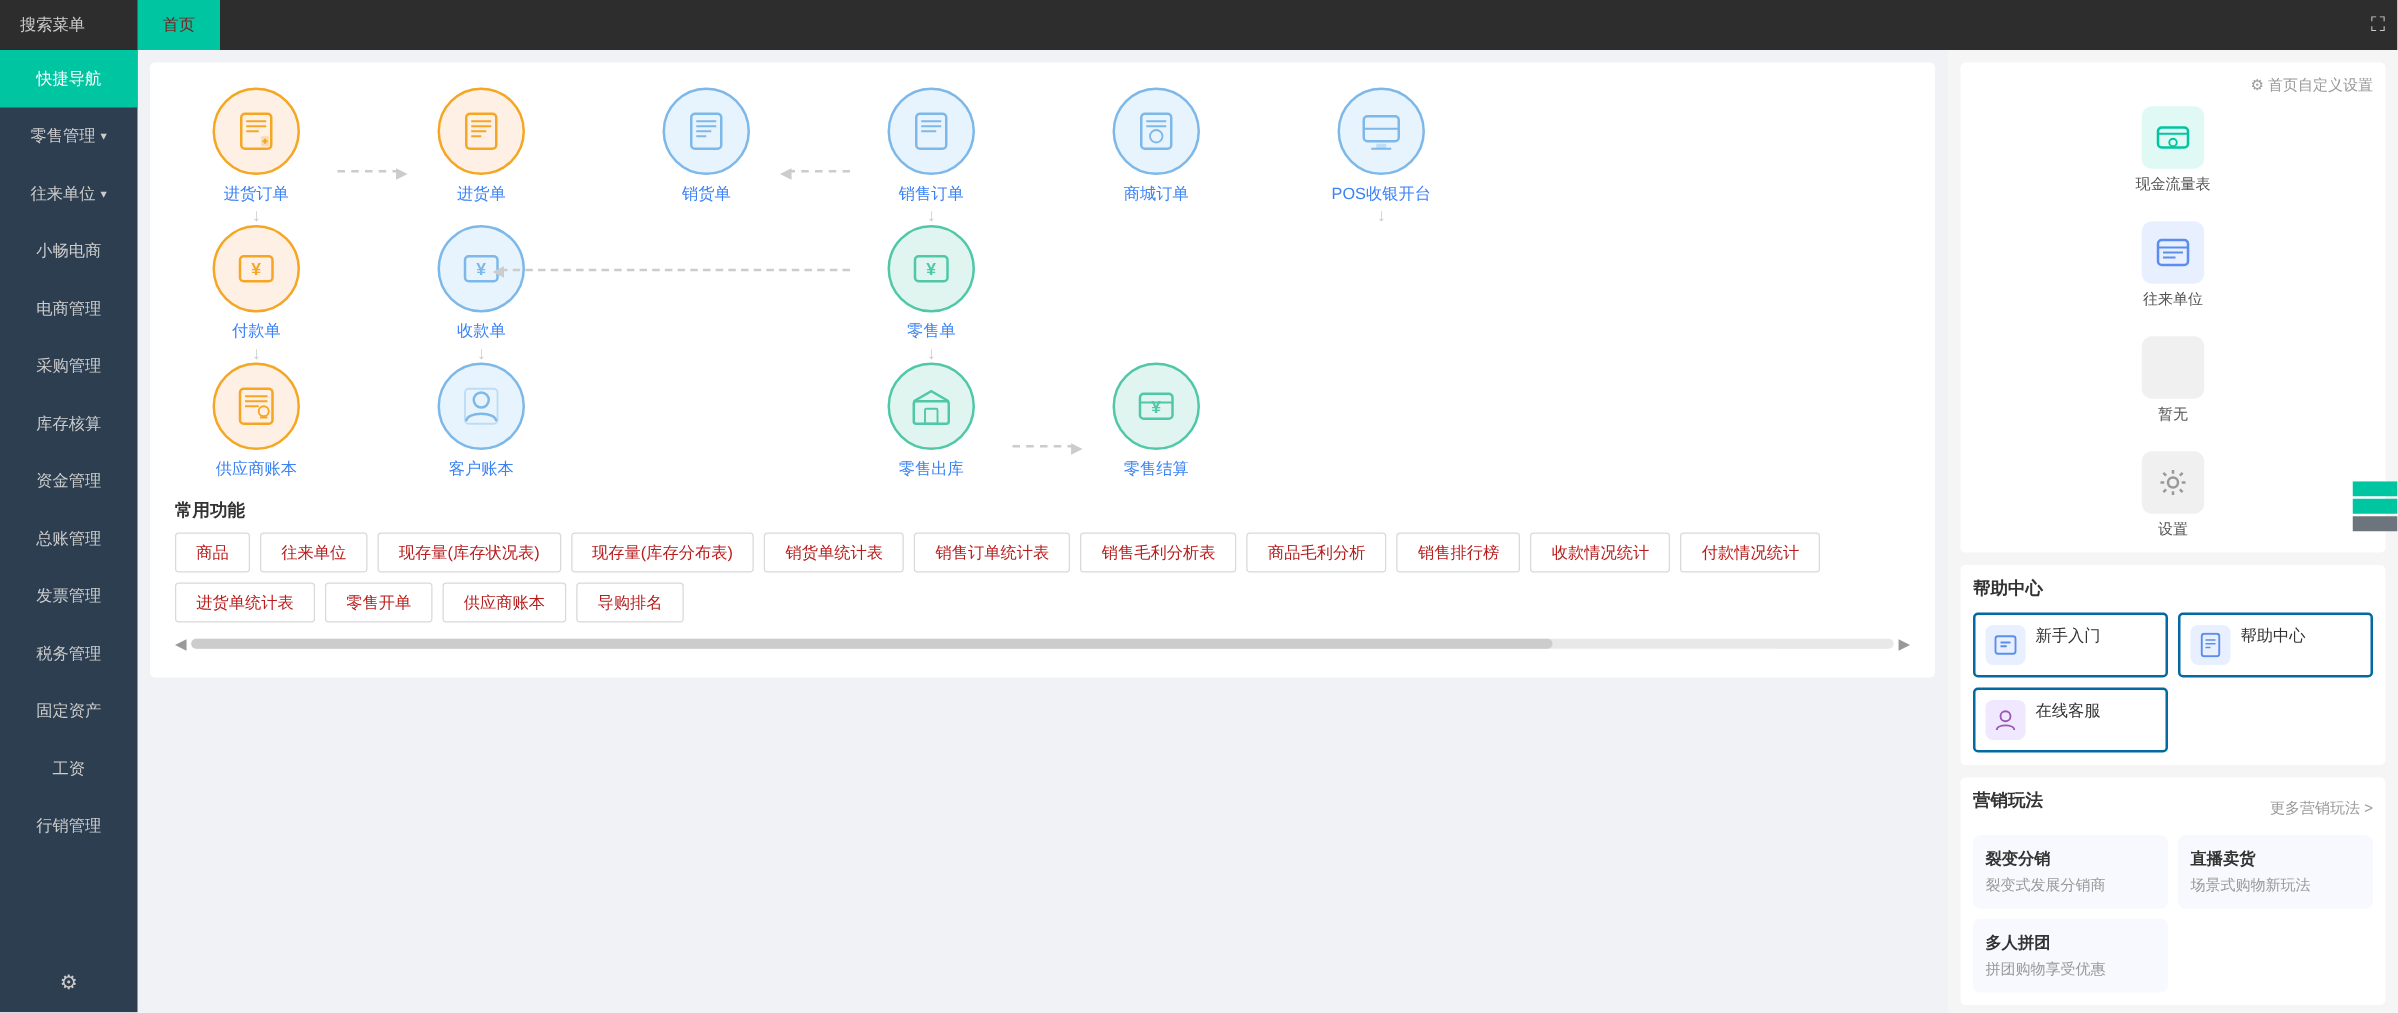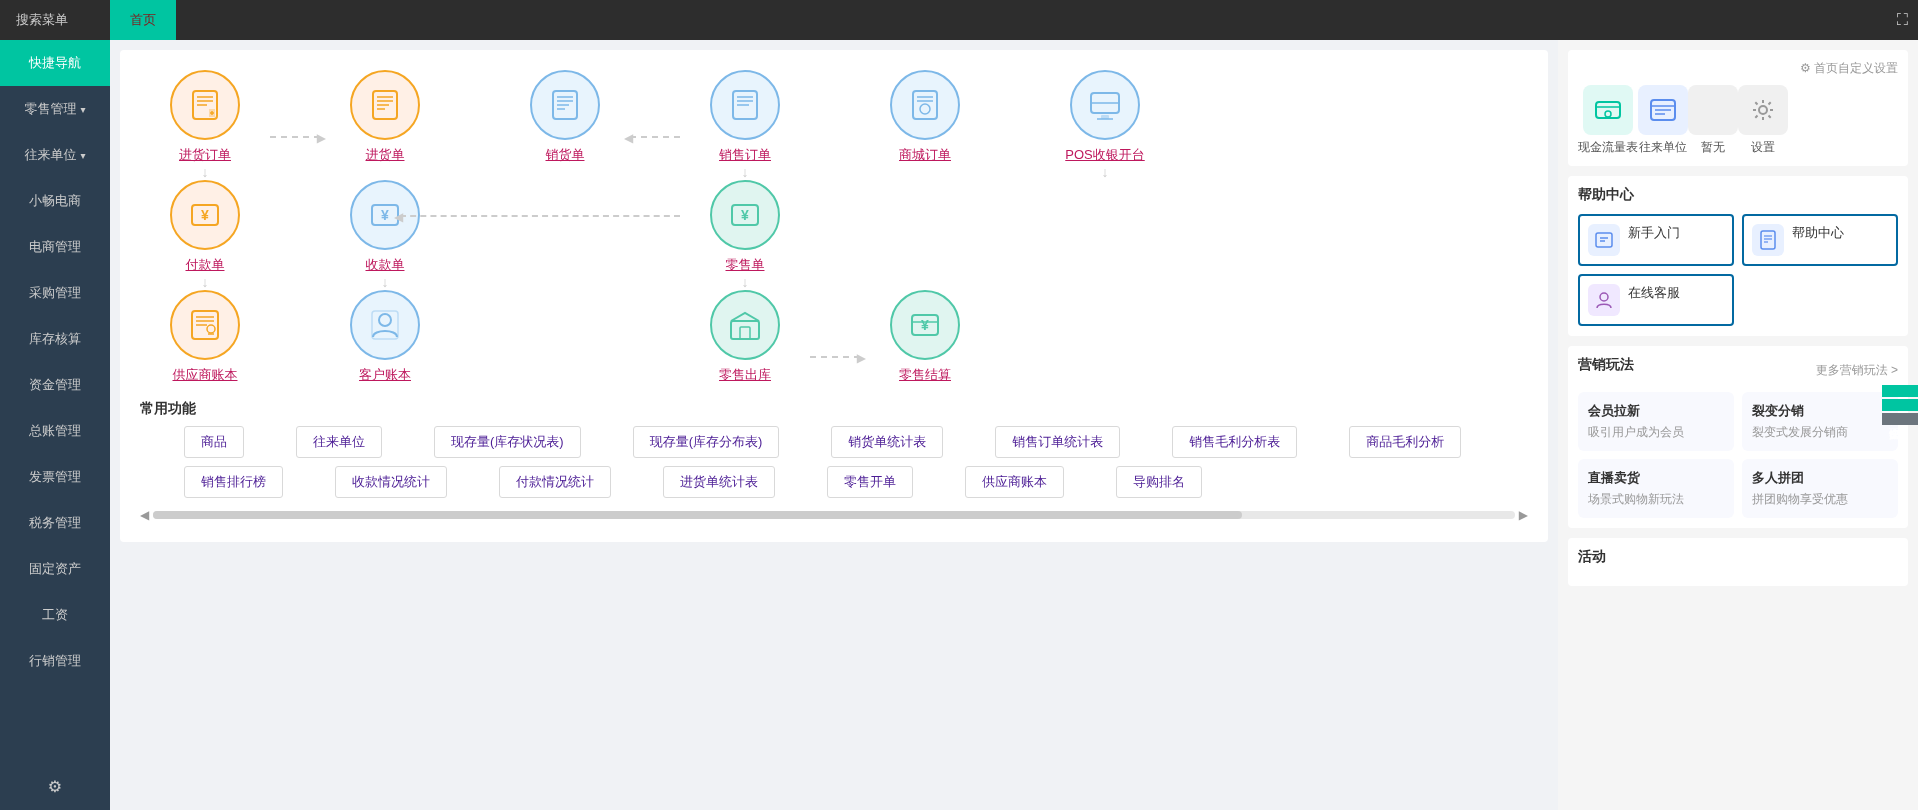--- a/index.html
+++ b/index.html
@@ -28,42 +28,42 @@
 
     
     .main-panel { flex: 1; overflow-y: auto; padding: 10px; }
 
     
     .quick-nav-card { background: #fff; border-radius: 4px; padding: 20px; margin-bottom: 10px; }
     .flow-circle { width: 70px; height: 70px; border-radius: 50%; display: flex; align-items: center; justify-content: center; font-size: 28px; margin-bottom: 6px; }
     .flow-circle.orange { background: #fff0e6; border: 2px solid #f5a623; color: #f5a623; }
     .flow-circle.blue-light { background: #e8f4fd; border: 2px solid #7db8e8; color: #5a9fd4; }
     .flow-circle.teal { background: #e0f5f0; border: 2px solid #50c8a8; color: #3aad8c; }
-    .flow-label { font-size: 13px; color: #be185d; text-align: center; text-decoration: underline; }
+    .flow-label { font-size: 13px; color: #3b82f6; text-align: center; }
 
     
     .common-functions { }
     .common-title { font-size: 14px; color: #333; font-weight: bold; margin-bottom: 8px; }
     .func-grid { display: flex; flex-wrap: wrap; gap: 8px; }
-    .func-btn { border: 1px solid #d9d9d9; background: #fff; padding: 6px 16px; border-radius: 3px; font-size: 13px; color: #4c1d95; cursor: pointer; white-space: nowrap; margin-left: 44px; }
+    .func-btn { border: 1px solid #d9d9d9; background: #fff; padding: 6px 16px; border-radius: 3px; font-size: 13px; color: #b91c1c; cursor: pointer; white-space: nowrap; }
 
     
     .scroll-bar-area { display: flex; align-items: center; margin-top: 10px; gap: 4px; }
     .scroll-arrow { color: #999; font-size: 12px; cursor: pointer; }
     .scroll-track { flex: 1; height: 8px; background: #e8e8e8; border-radius: 4px; }
     .scroll-thumb { width: 80%; height: 100%; background: #ccc; border-radius: 4px; }
 
     
     .right-panel { width: 360px; background: #f5f5f5; padding: 10px; overflow-y: auto; display: flex; flex-direction: column; gap: 10px; }
 
     
     .quick-access { background: #fff; border-radius: 4px; padding: 10px; }
     .quick-access-header { display: flex; justify-content: flex-end; align-items: flex-end; margin-bottom: 8px; }
     .customize-link { font-size: 12px; color: #999; cursor: pointer; display: flex; align-items: center; gap: 4px; }
-    .quick-icons-row { display: flex; gap: 0; }
+    .quick-icons-row { display: flex; gap: 21px; flex-direction: column; }
     .quick-icon-item { display: flex; flex-direction: column; align-items: center; gap: 4px; cursor: pointer; }
     .quick-icon-box { width: 50px; height: 50px; border-radius: 8px; display: flex; align-items: center; justify-content: center; font-size: 22px; }
     .quick-icon-box.teal-bg { background: #e0f9f4; color: #00c5a1; }
     .quick-icon-box.blue-bg { background: #e8f0ff; color: #5b8dee; }
     .quick-icon-box.gray-bg { background: #f0f0f0; color: #999; }
     .quick-icon-box.gear-bg { background: #f0f0f0; color: #999; }
     .quick-icon-label { font-size: 12px; color: #555; }
 
     
     .help-center { background: #fff; border-radius: 4px; padding: 10px; }
@@ -499,24 +499,20 @@
         </div>
       </div>
 
       <div class="marketing">
         <div class="marketing-header">
           <span class="section-title">营销玩法</span>
           <span class="more-link">更多营销玩法 &gt;</span>
         </div>
         <div class="marketing-grid">
           <div class="marketing-item">
-            <div class="marketing-item-title">会员拉新</div>
-            <div class="marketing-item-desc">吸引用户成为会员</div>
-          </div>
-          <div class="marketing-item">
             <div class="marketing-item-title">裂变分销</div>
             <div class="marketing-item-desc">裂变式发展分销商</div>
           </div>
           <div class="marketing-item">
             <div class="marketing-item-title">直播卖货</div>
             <div class="marketing-item-desc">场景式购物新玩法</div>
           </div>
           <div class="marketing-item">
             <div class="marketing-item-title">多人拼团</div>
             <div class="marketing-item-desc">拼团购物享受优惠</div>

